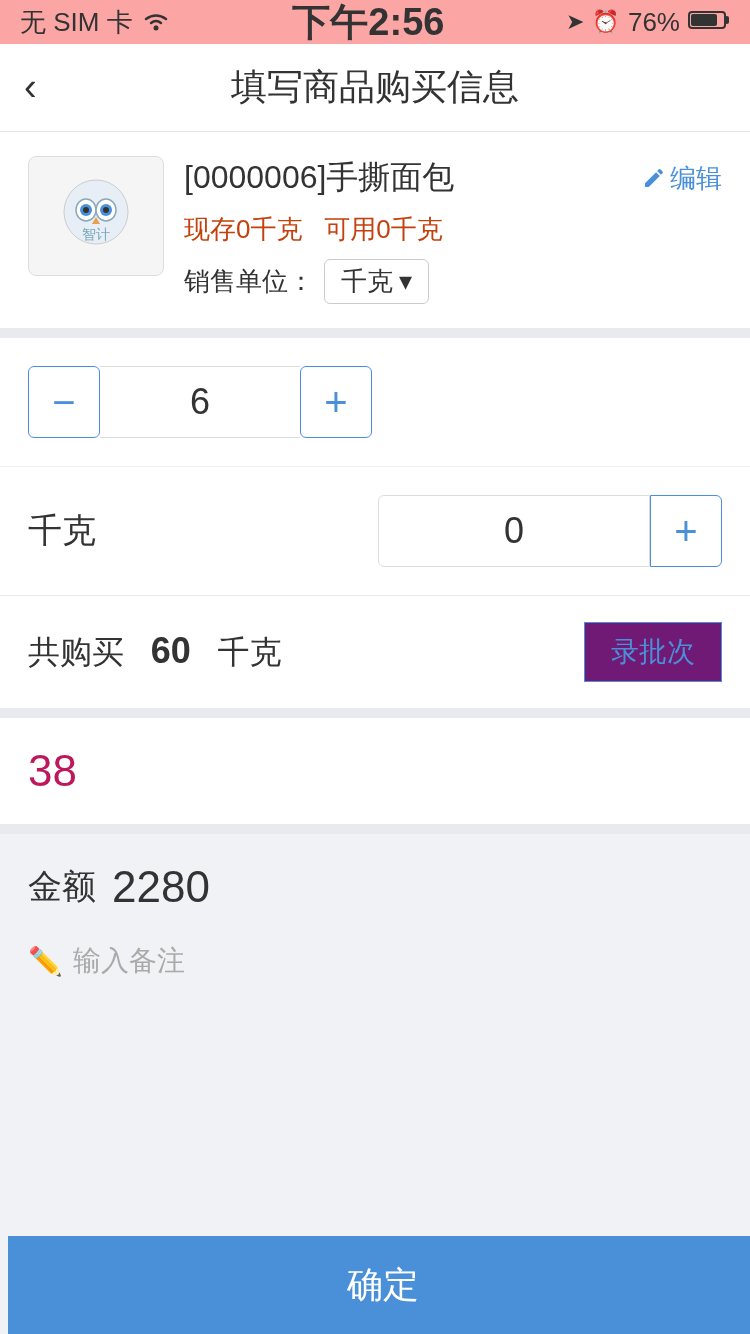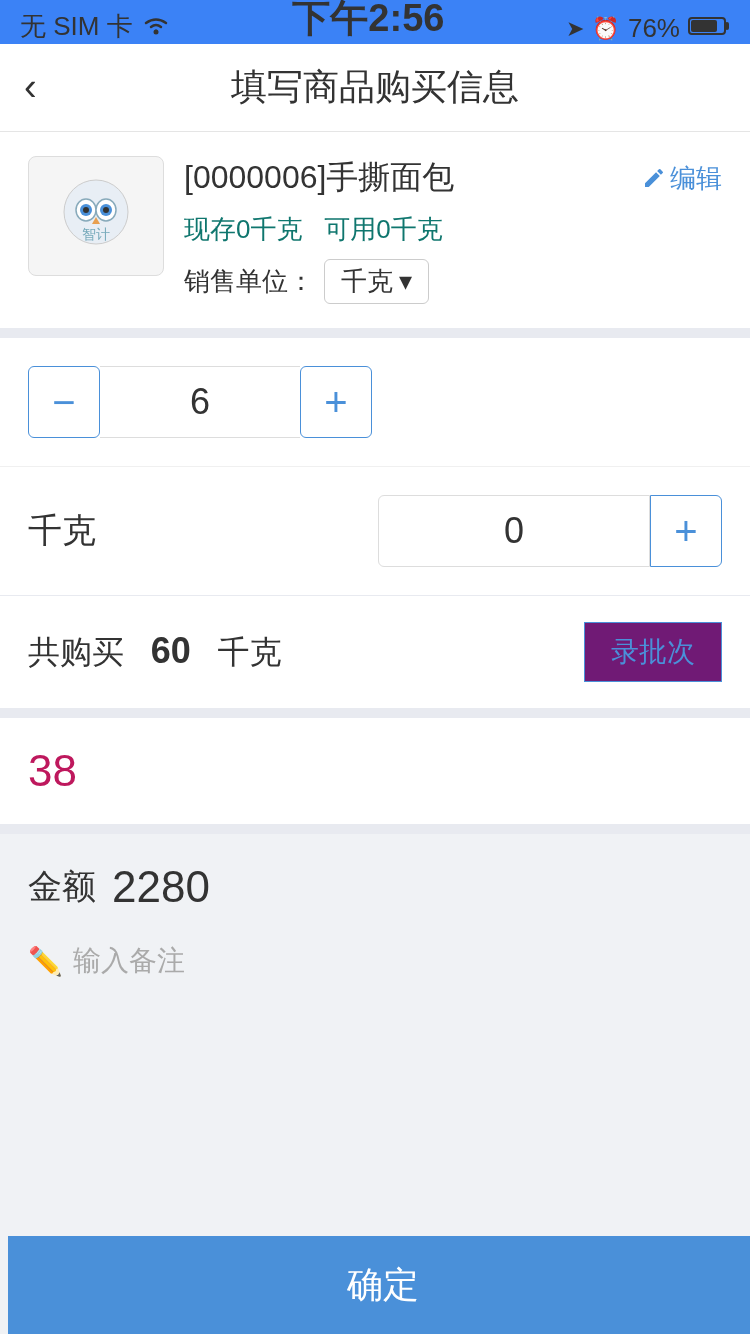--- a/index.html
+++ b/index.html
@@ -10,23 +10,23 @@
       font-family: -apple-system, "PingFang SC", "Helvetica Neue", sans-serif;
       background: #f0f2f5;
       font-size: 32px;
       color: #333;
     }
 
     
     .status-bar {
       width: 750px;
       height: 44px;
-      background: #3b82f6;
-      display: flex;
-      align-items: flex-end;
+      background: #fca5a5;
+      display: flex;
+      align-items: center;
       justify-content: space-between;
       padding: 0 20px;
       font-size: 26px;
       color: #333;
     }
     .status-left { display: flex; align-items: center; gap: 8px; }
     .status-center { font-size: 38px; font-weight: 700; }
     .status-right { display: flex; align-items: center; gap: 8px; font-size: 26px; }
 
     
@@ -93,21 +93,21 @@
     }
     .edit-btn {
       font-size: 26px;
       color: #4a90d9;
       display: flex;
       align-items: center;
       gap: 4px;
     }
     .product-stock {
       font-size: 26px;
-      color: #0f766e;
+      color: #c2410c;
       margin-bottom: 12px;
     }
     .product-unit-row {
       display: flex;
       align-items: center;
       gap: 10px;
       font-size: 26px;
       color: #333;
     }
     .unit-select {

